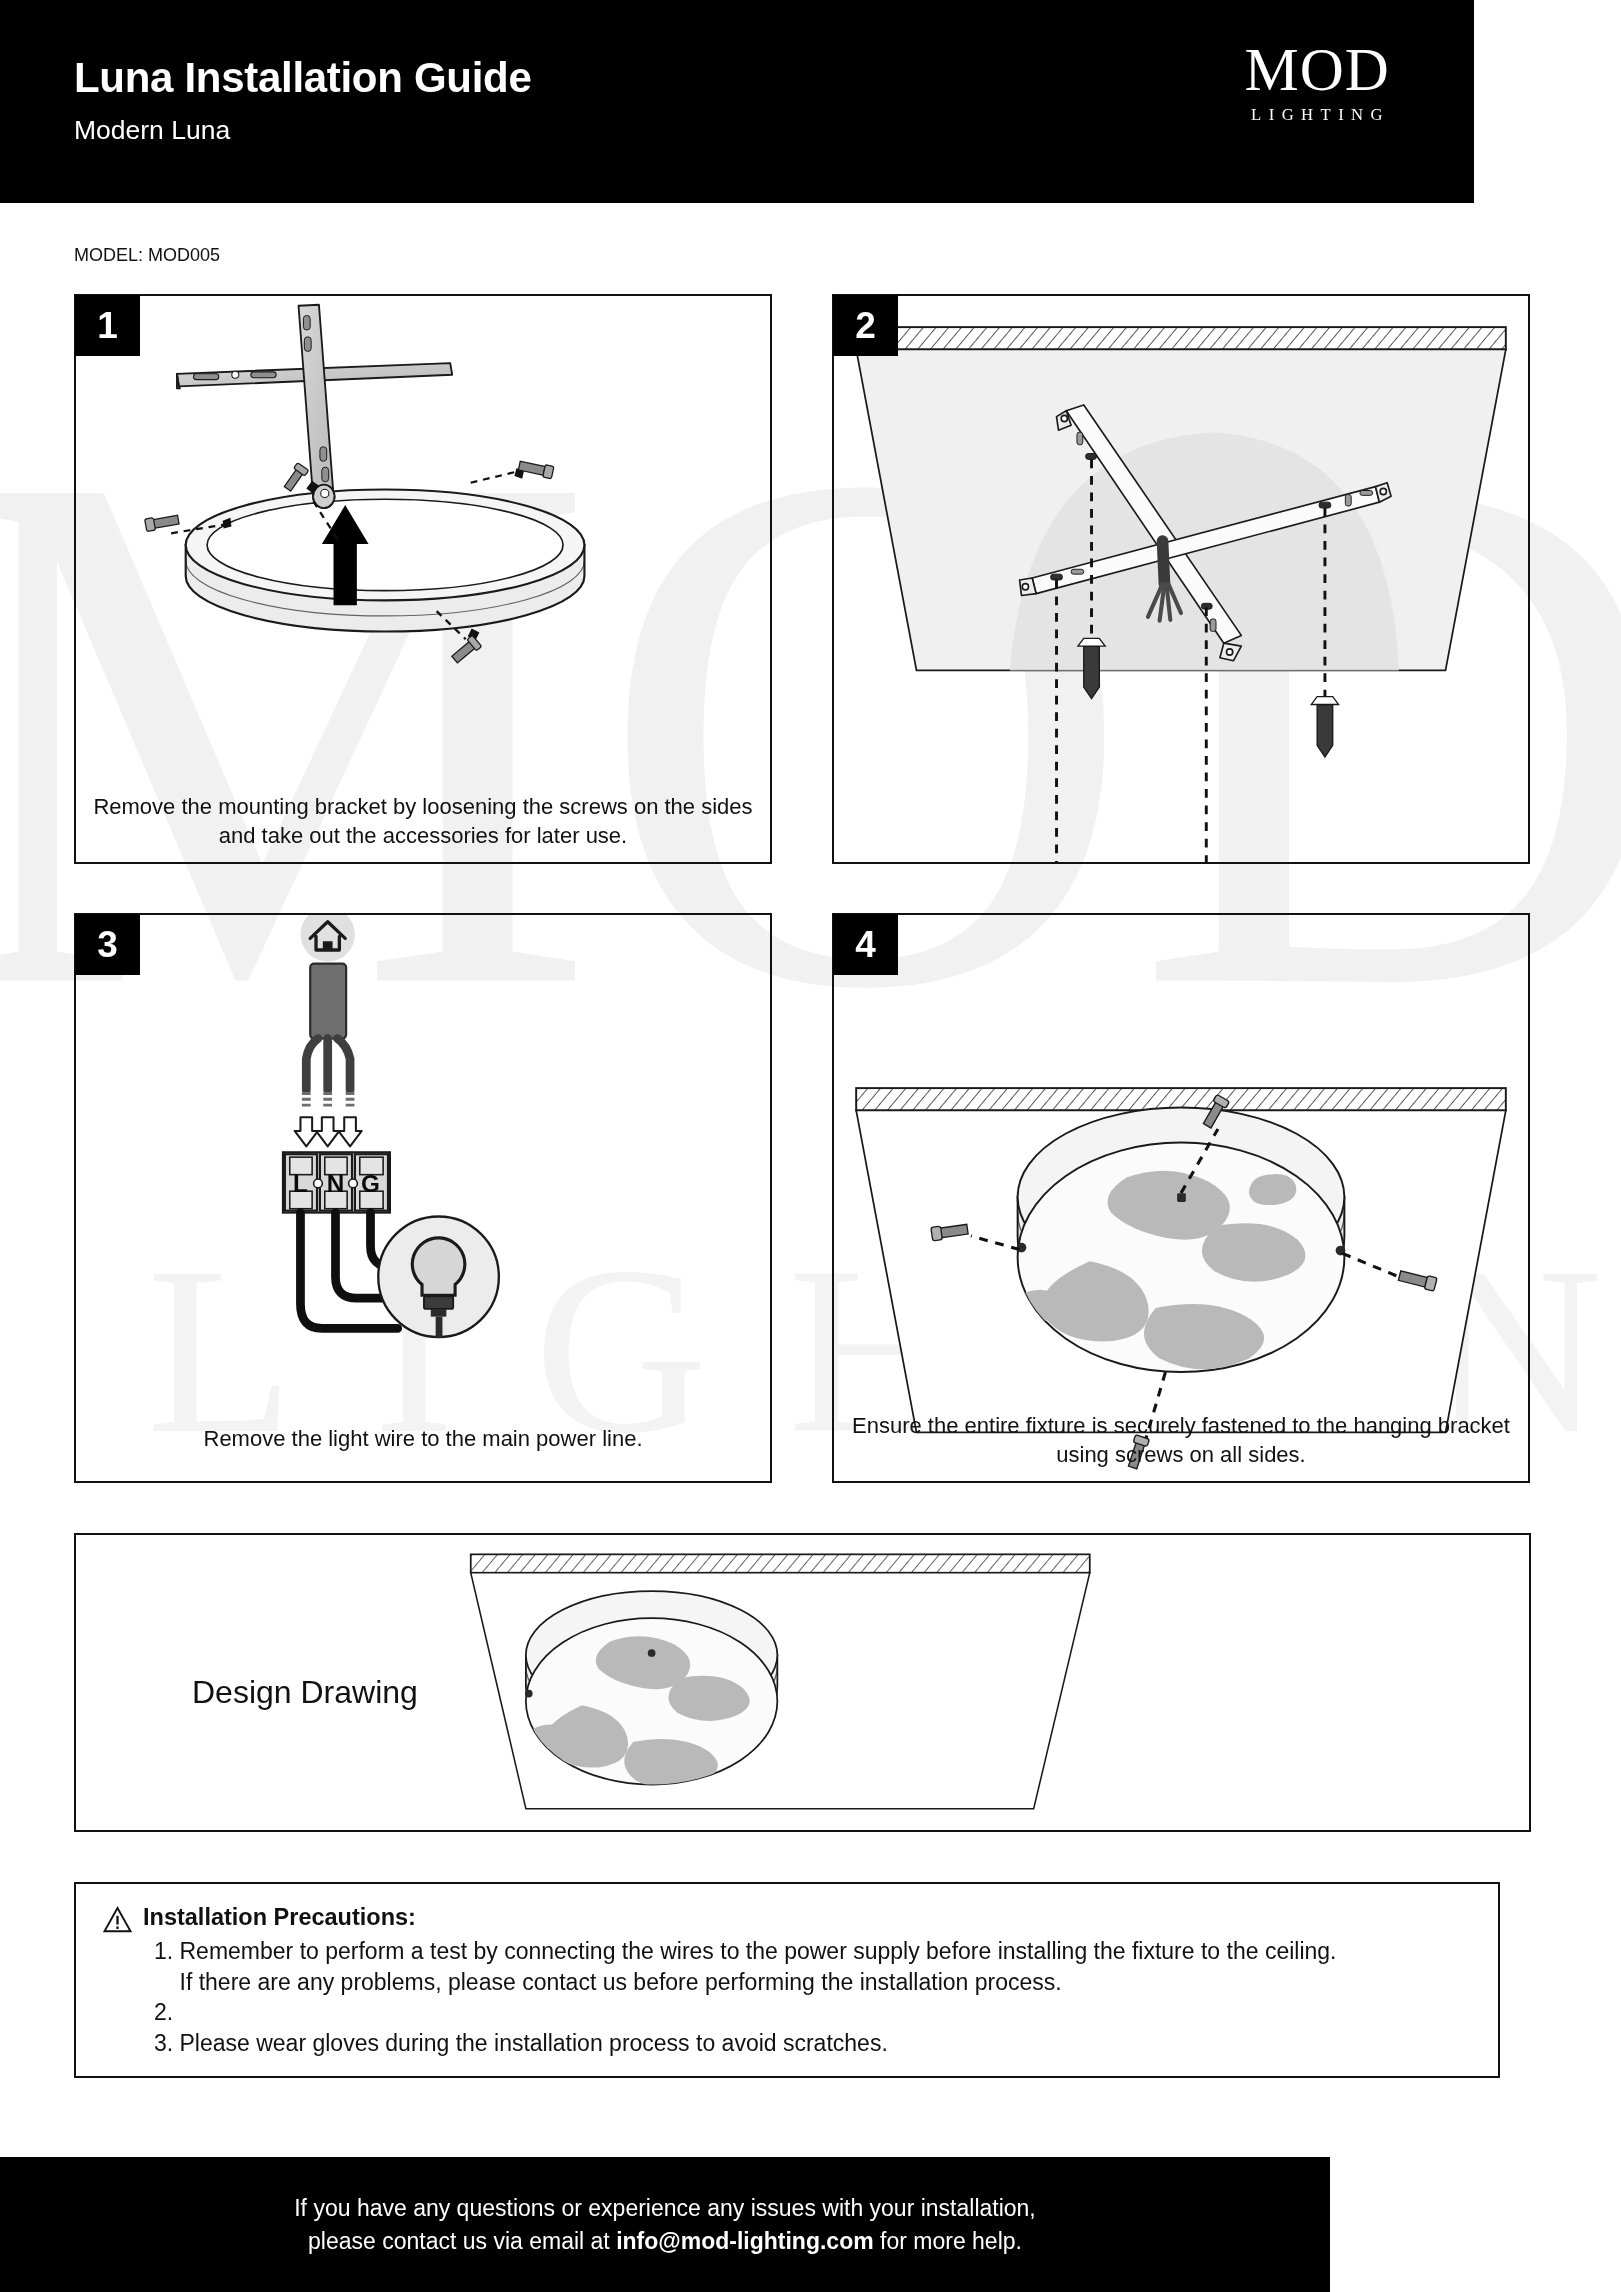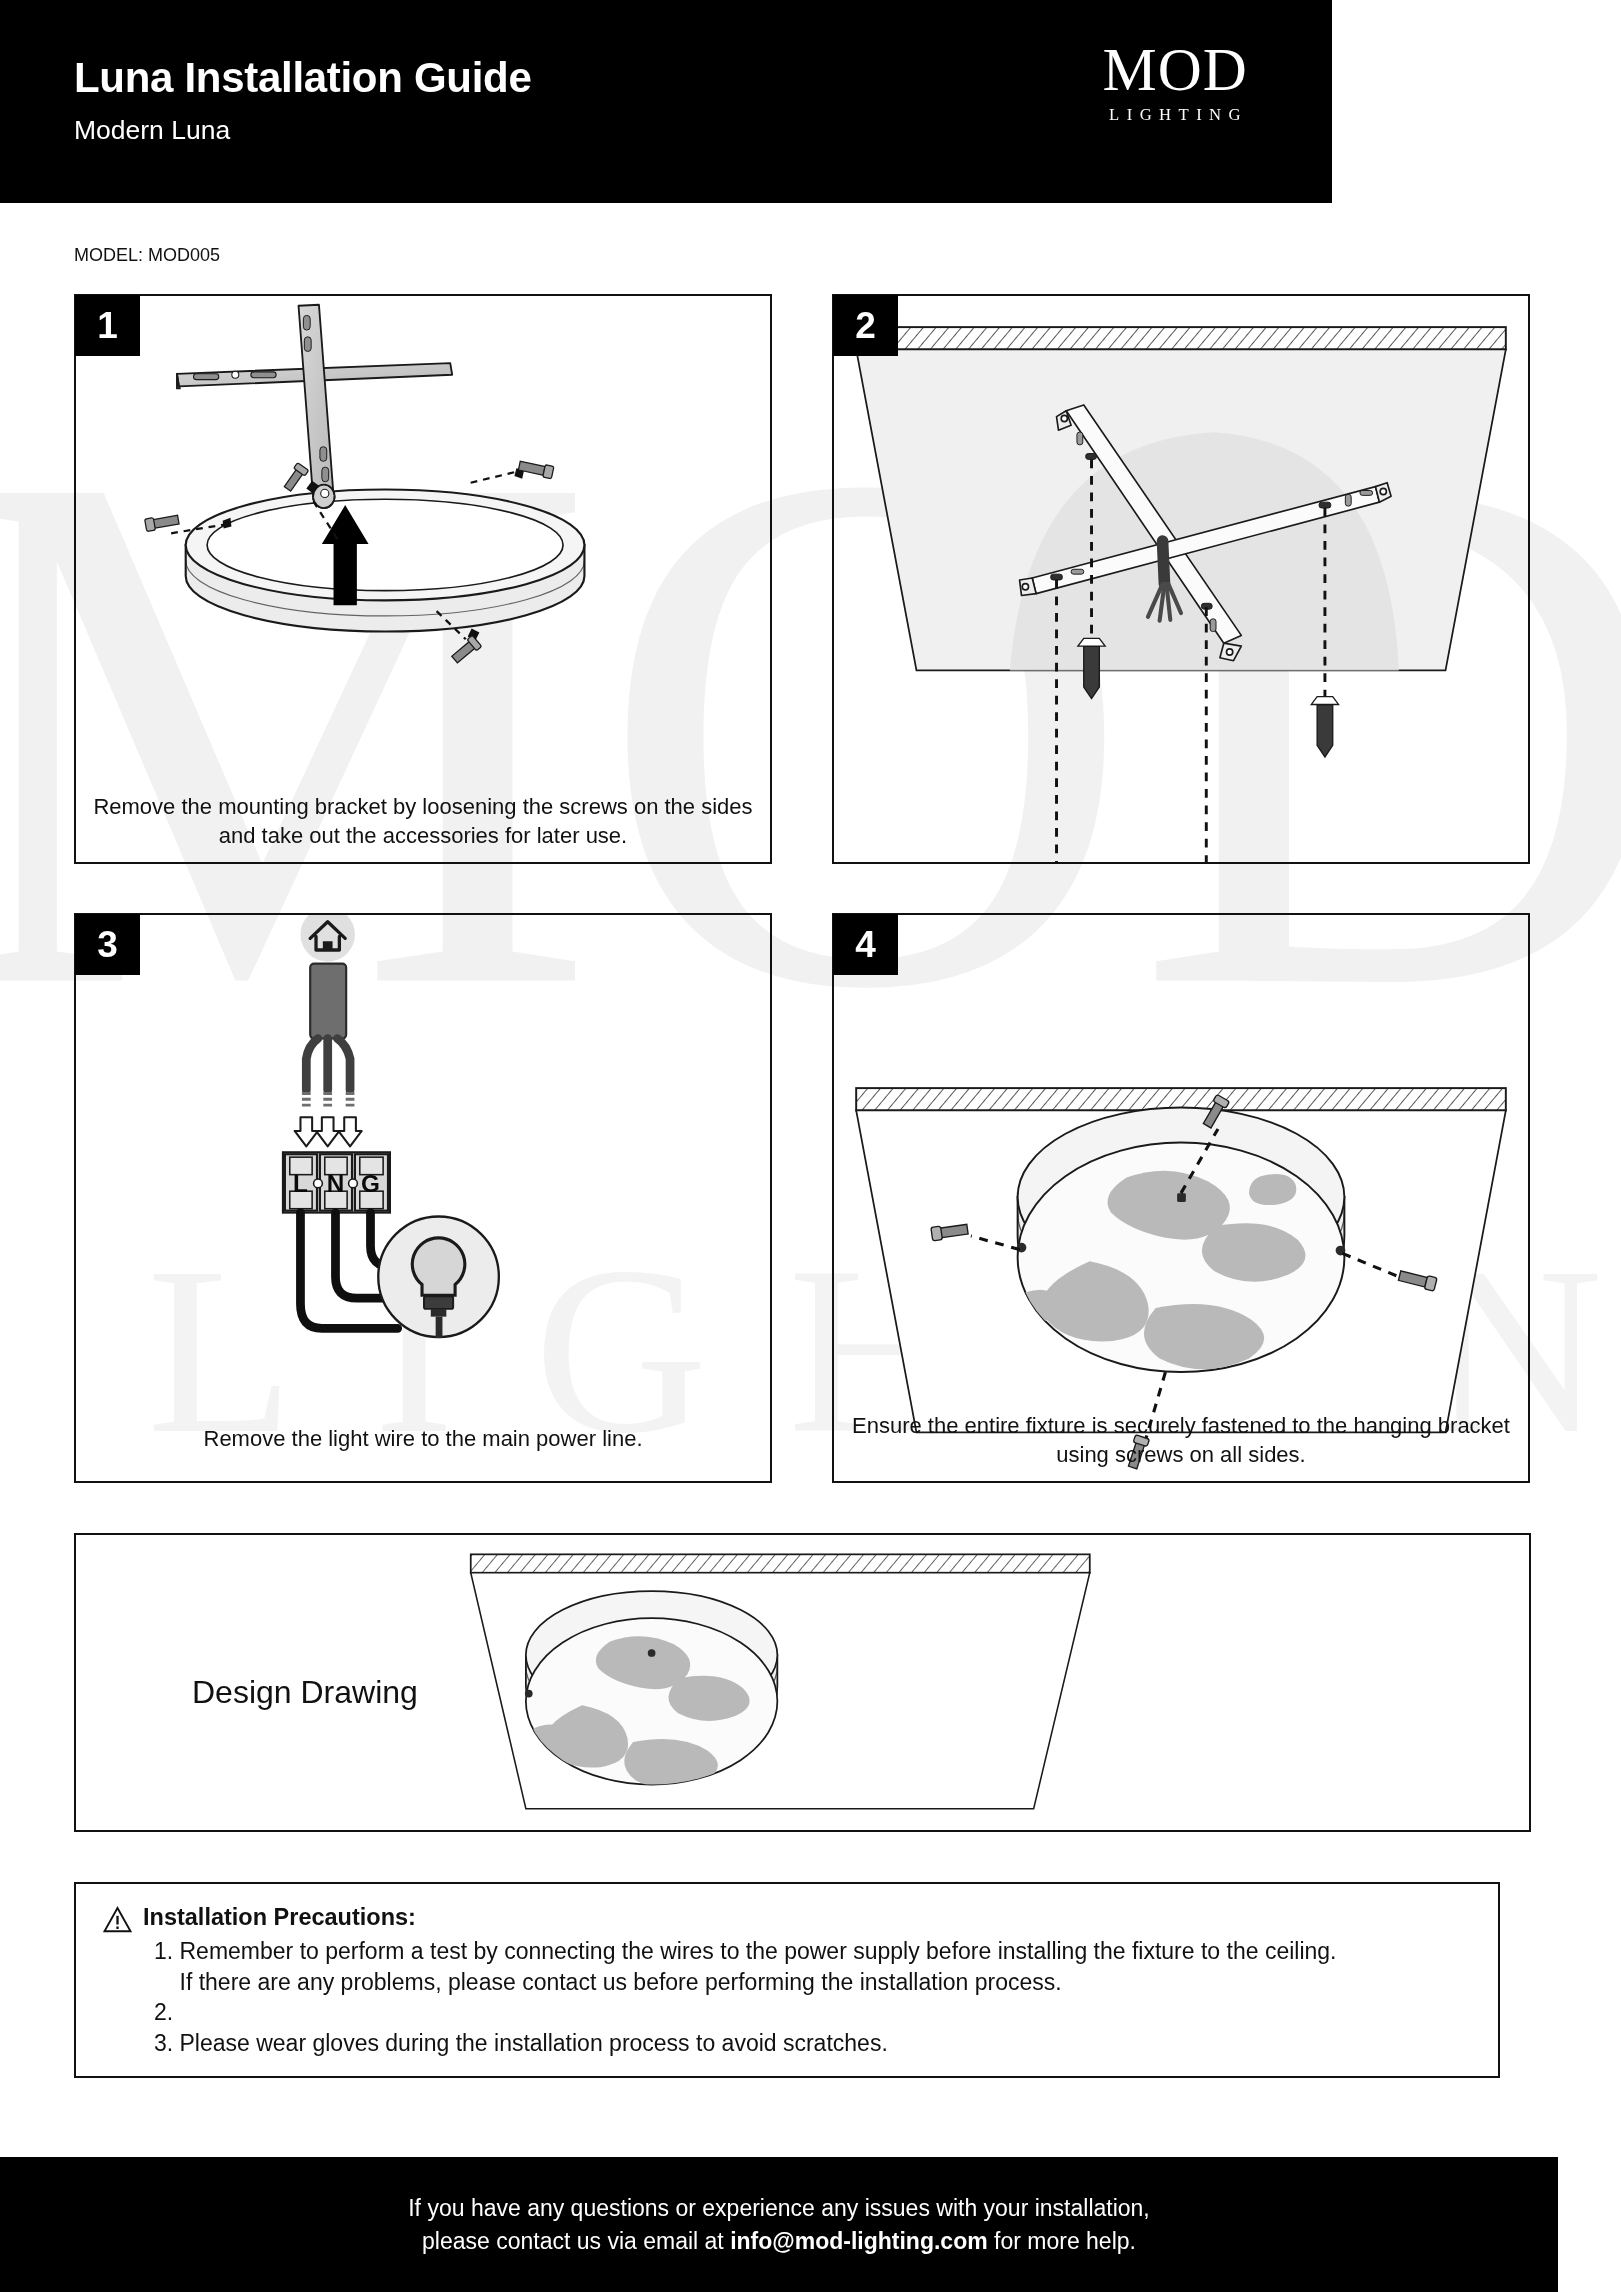--- a/index.html
+++ b/index.html
@@ -13,21 +13,21 @@
 
   
   .watermark {
     position:absolute; left:0; top:167px; width:1621px; height:1980px;
     pointer-events:none; z-index:0; overflow:hidden;
   }
   .watermark svg { position:absolute; left:0; top:0; }
 
   
   .header {
-    position:absolute; left:0; top:0; width:1332px; height:203px;
+    position:absolute; left:0; top:0; width:1474px; height:203px;
     background:#000; z-index:5;
   }
   .header-title {
     position:absolute; left:74px; top:54px;
     color:#fff; font-size:42px; font-weight:bold; letter-spacing:-0.3px;
   }
   .header-sub {
     position:absolute; left:74px; top:115px;
     color:#fff; font-size:26.5px; font-weight:400;
   }
@@ -87,21 +87,21 @@
   }
   .prec-list { position:absolute; left:78px; top:53px; right:13.7px; }
   .prec-item {
     display:flex; font-size:23px; line-height:1.3; color:#111; margin-bottom:1px;
   }
   .prec-num { width:25.5px; flex:none; }
   .prec-cont { padding-left:25.5px; font-size:23px; line-height:1.3; color:#111; }
 
   
   .footer {
-    position:absolute; left:0; bottom:0; width:1558px; height:136px;
+    position:absolute; left:0; bottom:0; width:1330px; height:136px;
     background:#000; color:#fff; z-index:5;
     display:flex; flex-direction:column; align-items:center; justify-content:center;
   }
   .footer-line { font-size:23px; line-height:1.45; text-align:center; }
   .footer-email { font-weight:bold; }
 </style>
 </head>
 <body>
 
 <div class="page">

